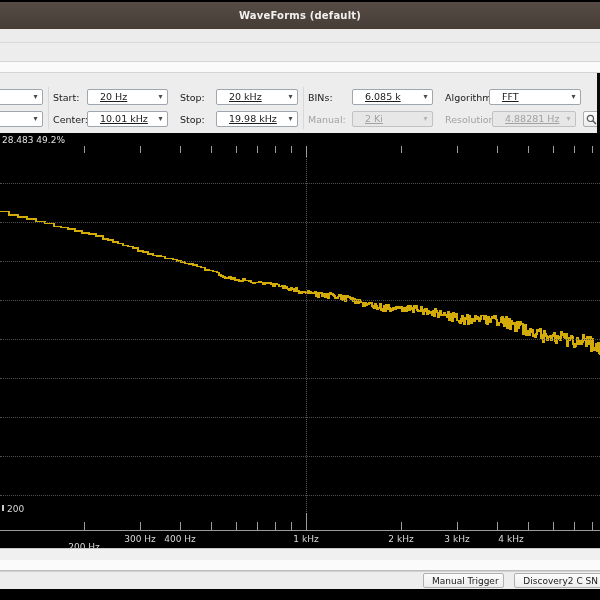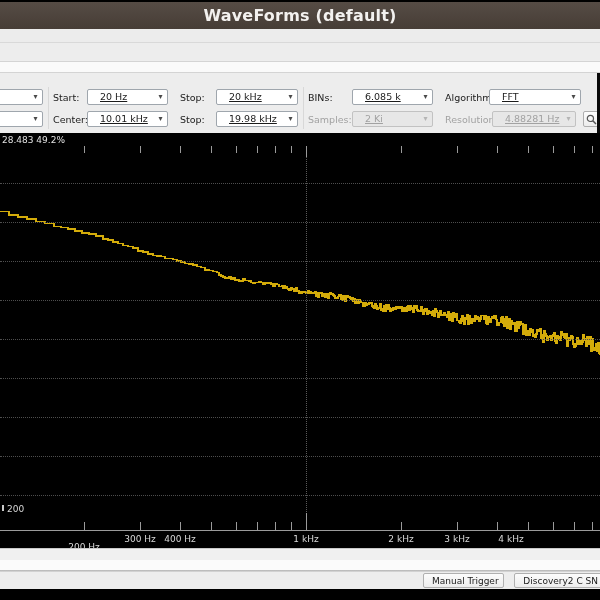--- a/index.html
+++ b/index.html
@@ -6,21 +6,21 @@
   body{
     width:600px;height:600px;position:relative;overflow:hidden;
     background:#000;font-family:"DejaVu Sans","Liberation Sans",sans-serif;
     -webkit-font-smoothing:antialiased;
   }
   .abs{position:absolute;}
   
   .titlebar{left:0;top:2px;width:600px;height:27px;
     background:linear-gradient(#564c45,#463d36);
     display:flex;align-items:center;justify-content:center;}
-  .titlebar .t{color:#f3f1ef;font-size:16px;font-weight:bold;letter-spacing:.2px;}
+  .titlebar .t{color:#f3f1ef;font-size:10px;font-weight:bold;letter-spacing:.2px;}
   
   .stripe-menubar{left:0;top:29px;width:600px;height:13px;background:#ececec;border-bottom:1px solid #d9d9d9;}
   .stripe-toolbar{left:0;top:43px;width:600px;height:18px;background:#ededed;border-bottom:1px solid #d4d4d4;}
   .stripe-white{left:0;top:62px;width:600px;height:10px;background:#fafafa;border-bottom:1px solid #d4d4d4;}
   
   .controls{left:0;top:73px;width:600px;height:60px;background:#ededed;font-size:9.5px;color:#1b1b1b;}
   .controls .r1{top:16px;} .controls .r2{top:38px;}
   .flabel{position:absolute;height:18px;line-height:18px;white-space:nowrap;}
   .flabel.dis{color:#a2a2a2;}
   .combo{position:absolute;height:16px;background:#fff;border:1px solid #9fa6ad;border-radius:2px;
@@ -103,21 +103,21 @@
   <span class="flabel r2" style="left:53px">Center:</span>
   <div class="combo r2" style="left:87px;width:81px">
     <span class="txt">10.01 kHz</span>
       <span class="arr">▾</span>
   </div>
   <span class="flabel r2" style="left:180px">Stop:</span>
   <div class="combo r2" style="left:216px;width:82px">
     <span class="txt">19.98 kHz</span>
       <span class="arr">▾</span>
   </div>
-  <span class="flabel r2 dis" style="left:308px">Samples:</span>
+  <span class="flabel r2 dis" style="left:308px">Manual:</span>
   <div class="combo r2 dis" style="left:352px;width:81px">
     <span class="txt">2 Ki</span>
       <span class="arr">▾</span>
   </div>
   <span class="flabel r2 dis" style="left:445px">Resolution:</span>
   <div class="combo r2 dis" style="left:492px;width:84px">
     <span class="txt">4.88281 Hz</span>
       <span class="arr">▾</span>
   </div>
   <div class="toolbtn r2" style="left:583px;top:38px">

